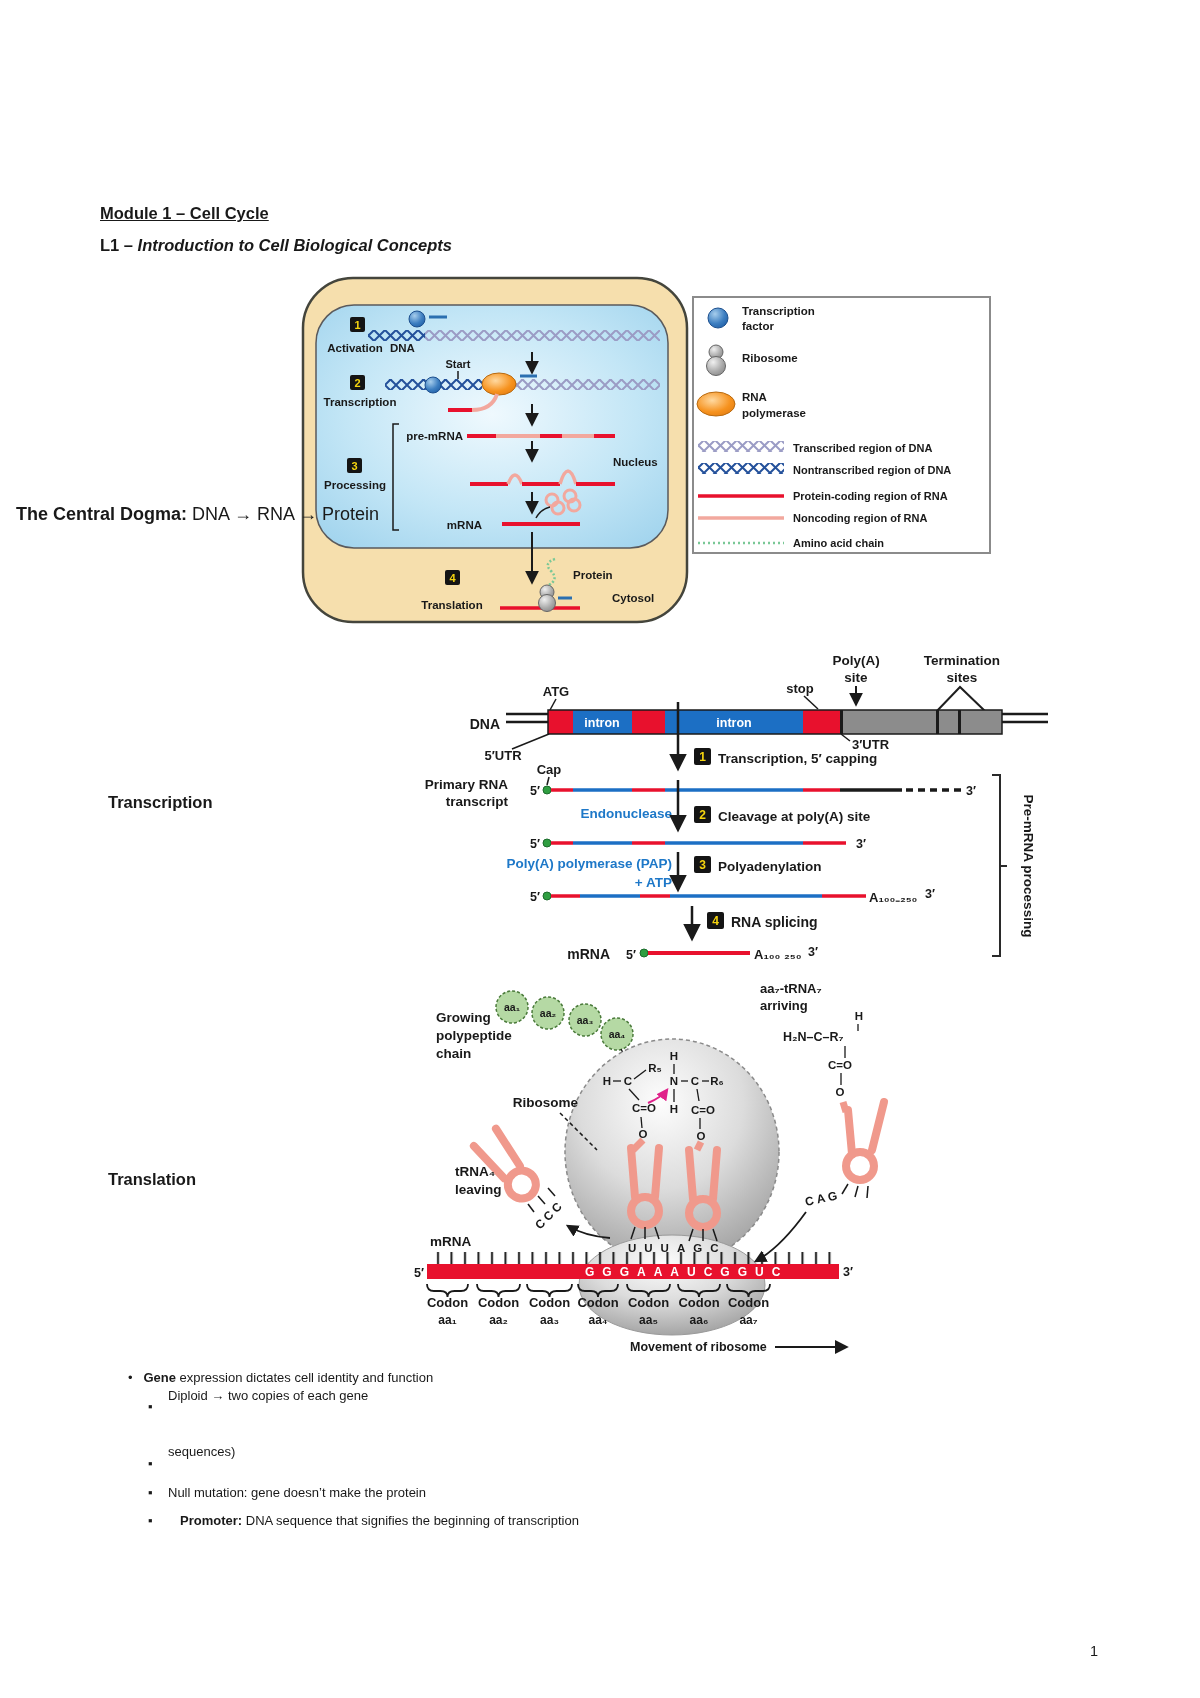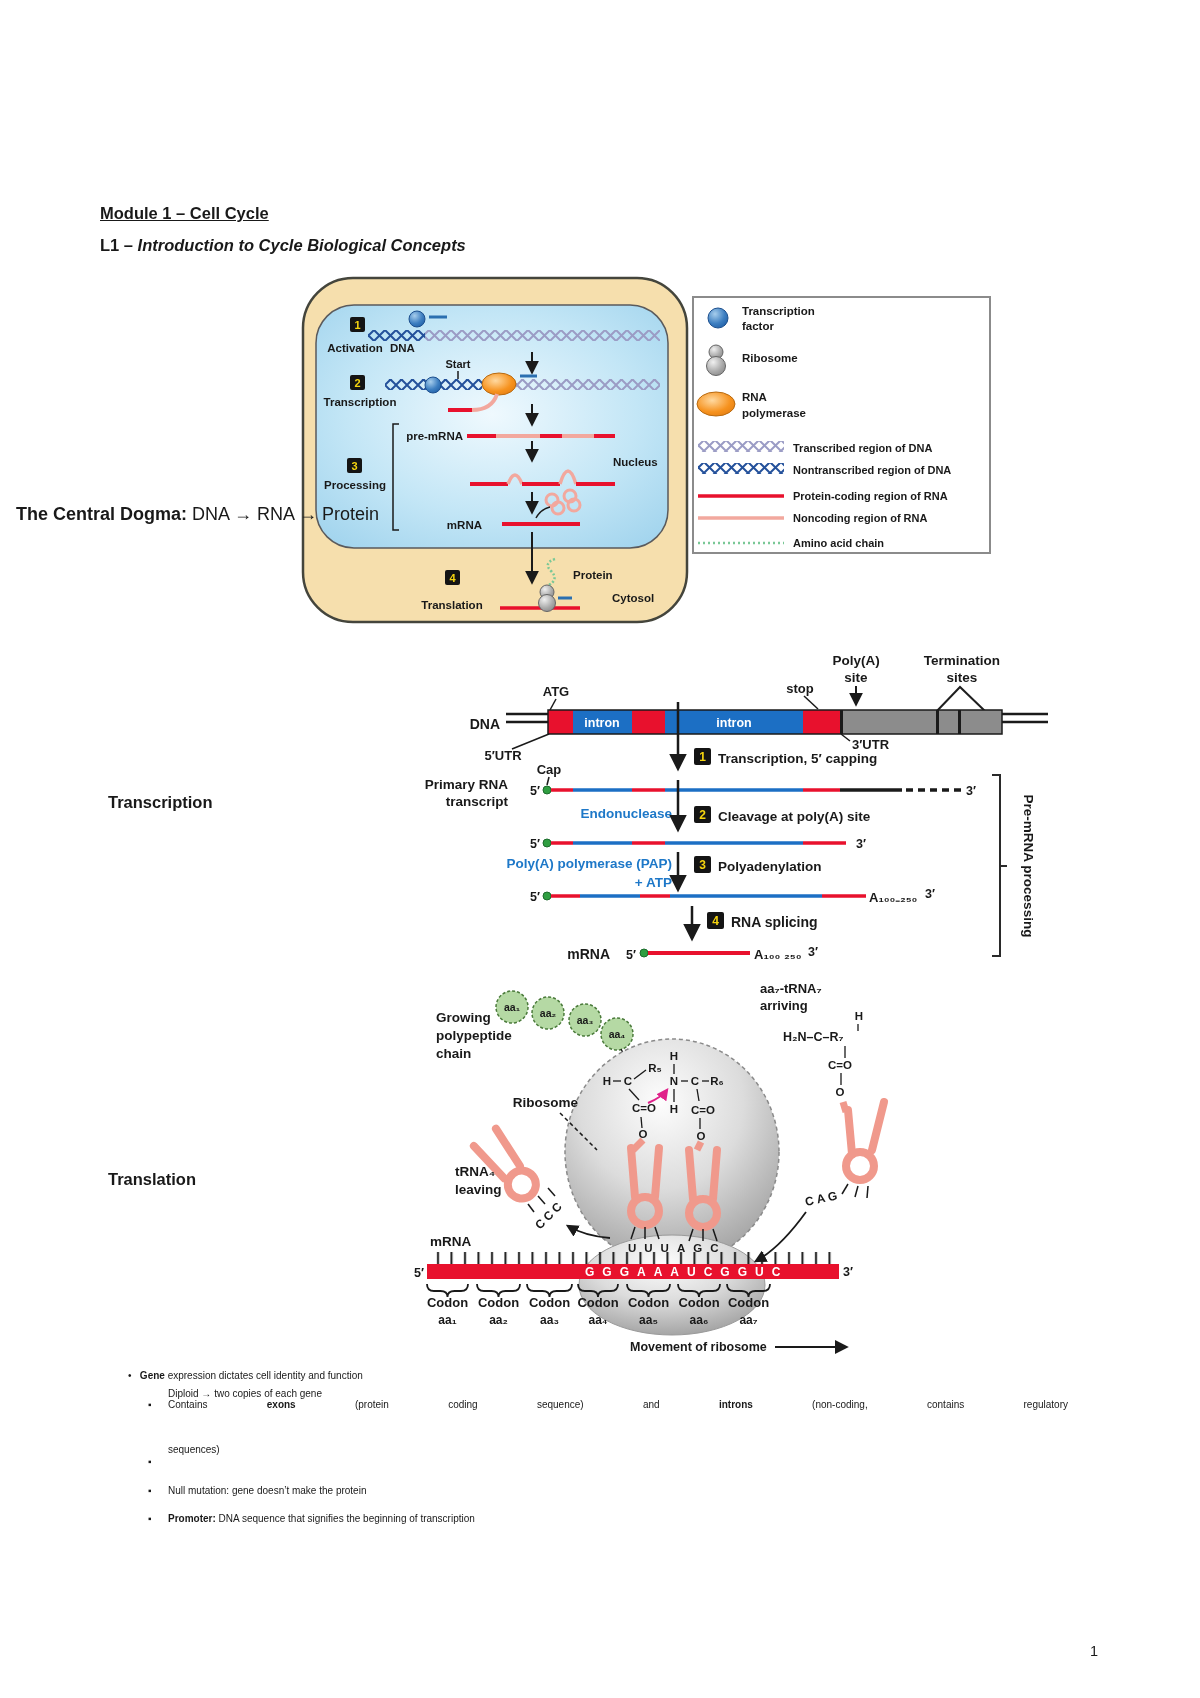--- a/index.html
+++ b/index.html
@@ -3,21 +3,21 @@
 <meta charset="utf-8">
 <style>
   body{margin:0;background:#fff}
   .page{position:relative;width:1200px;height:1698px;background:#fff;
         font-family:"Liberation Sans",sans-serif;color:#191919;overflow:hidden}
   .abs{position:absolute}
   .h{font-weight:bold;font-size:16.5px}
   .u{text-decoration:underline}
   .it{font-style:italic}
   .b{font-weight:bold}
-  .txt15{font-size:10px}
+  .txt15{font-size:13px}
   svg text{font-family:"Liberation Sans",sans-serif;font-weight:bold;fill:#191919}
   .mid{text-anchor:middle}.end{text-anchor:end}
   .f10{font-size:10.5px}.f11{font-size:11px}.f115{font-size:11.5px}.f12{font-size:12px}
   .f125{font-size:12.5px}.f13{font-size:13px}.f135{font-size:13.5px}.f14{font-size:14px}
   .wh{fill:#fff}.blu{fill:#1e78c8}.yel{fill:#f5d40f}
   .ls8{letter-spacing:8px}.ls3{letter-spacing:3px}
   .justify{text-align:justify;text-align-last:justify}
 </style>
 </head>
 <body>
@@ -444,37 +444,36 @@
       <text x="648.5" y="1324" class="mid f12">aa₅</text>
       <text x="699" y="1324" class="mid f12">aa₆</text>
       <text x="748.5" y="1324" class="mid f12">aa₇</text>
     </g>
     <text x="630" y="1351" class="f125">Movement of ribosome</text>
     <line x1="775" y1="1347" x2="846" y2="1347" stroke="#1a1a1a" stroke-width="2" marker-end="url(#ah)"></line>
   </g>
 </svg>
 
 <div class="abs h u" style="left:100px;top:204px">Module 1 – Cell Cycle</div>
-<div class="abs h" style="left:100px;top:236px"><span>L1 – </span><span class="it">Introduction to Cycle Biological Concepts</span></div>
+<div class="abs h" style="left:100px;top:236px"><span>L1 – </span><span class="it">Introduction to Cell Biological Concepts</span></div>
 
 <div class="abs" style="left:16px;top:504px;font-size:18px"><span class="b">The Central Dogma:</span><span> DNA → RNA → Protein</span></div>
 
 <div class="abs h" style="left:108px;top:793px">Transcription</div>
 <div class="abs h" style="left:108px;top:1170px">Translation</div>
 
 <div class="abs txt15" style="left:128px;top:1370px"><span>•</span>&nbsp;&nbsp;&nbsp;<span class="b">Gene</span><span> expression dictates cell identity and function</span></div>
 
 <div class="abs txt15" style="left:148px;top:1399px">▪</div>
-<div class="abs txt15 justify" style="left:168px;top:1399px;width:900px"><span>Contains </span><span class="b">exons</span><span> (protein coding sequence) and </span><span class="b">introns</span><span> (non-coding, contains regulatory</span></div>
 <div class="abs txt15" style="left:168px;top:1444px">sequences)</div>
 
 <div class="abs txt15" style="left:148px;top:1456px">▪</div>
 <div class="abs txt15" style="left:168px;top:1388px">Diploid → two copies of each gene</div>
 
 <div class="abs txt15" style="left:148px;top:1485px">▪</div>
 <div class="abs txt15" style="left:168px;top:1485px">Null mutation: gene doesn’t make the protein</div>
 
 <div class="abs txt15" style="left:148px;top:1513px">▪</div>
-<div class="abs txt15" style="left:168px;top:1513px"><span class="b">Promoter:</span><span> DNA sequence that signifies the beginning of transcription</span></div>
+<div class="abs txt15" style="left:180px;top:1513px"><span class="b">Promoter:</span><span> DNA sequence that signifies the beginning of transcription</span></div>
 
 <div class="abs" style="left:1090px;top:1643px;font-size:14.5px">1</div>
 
 </div>
 
 </body></html>

